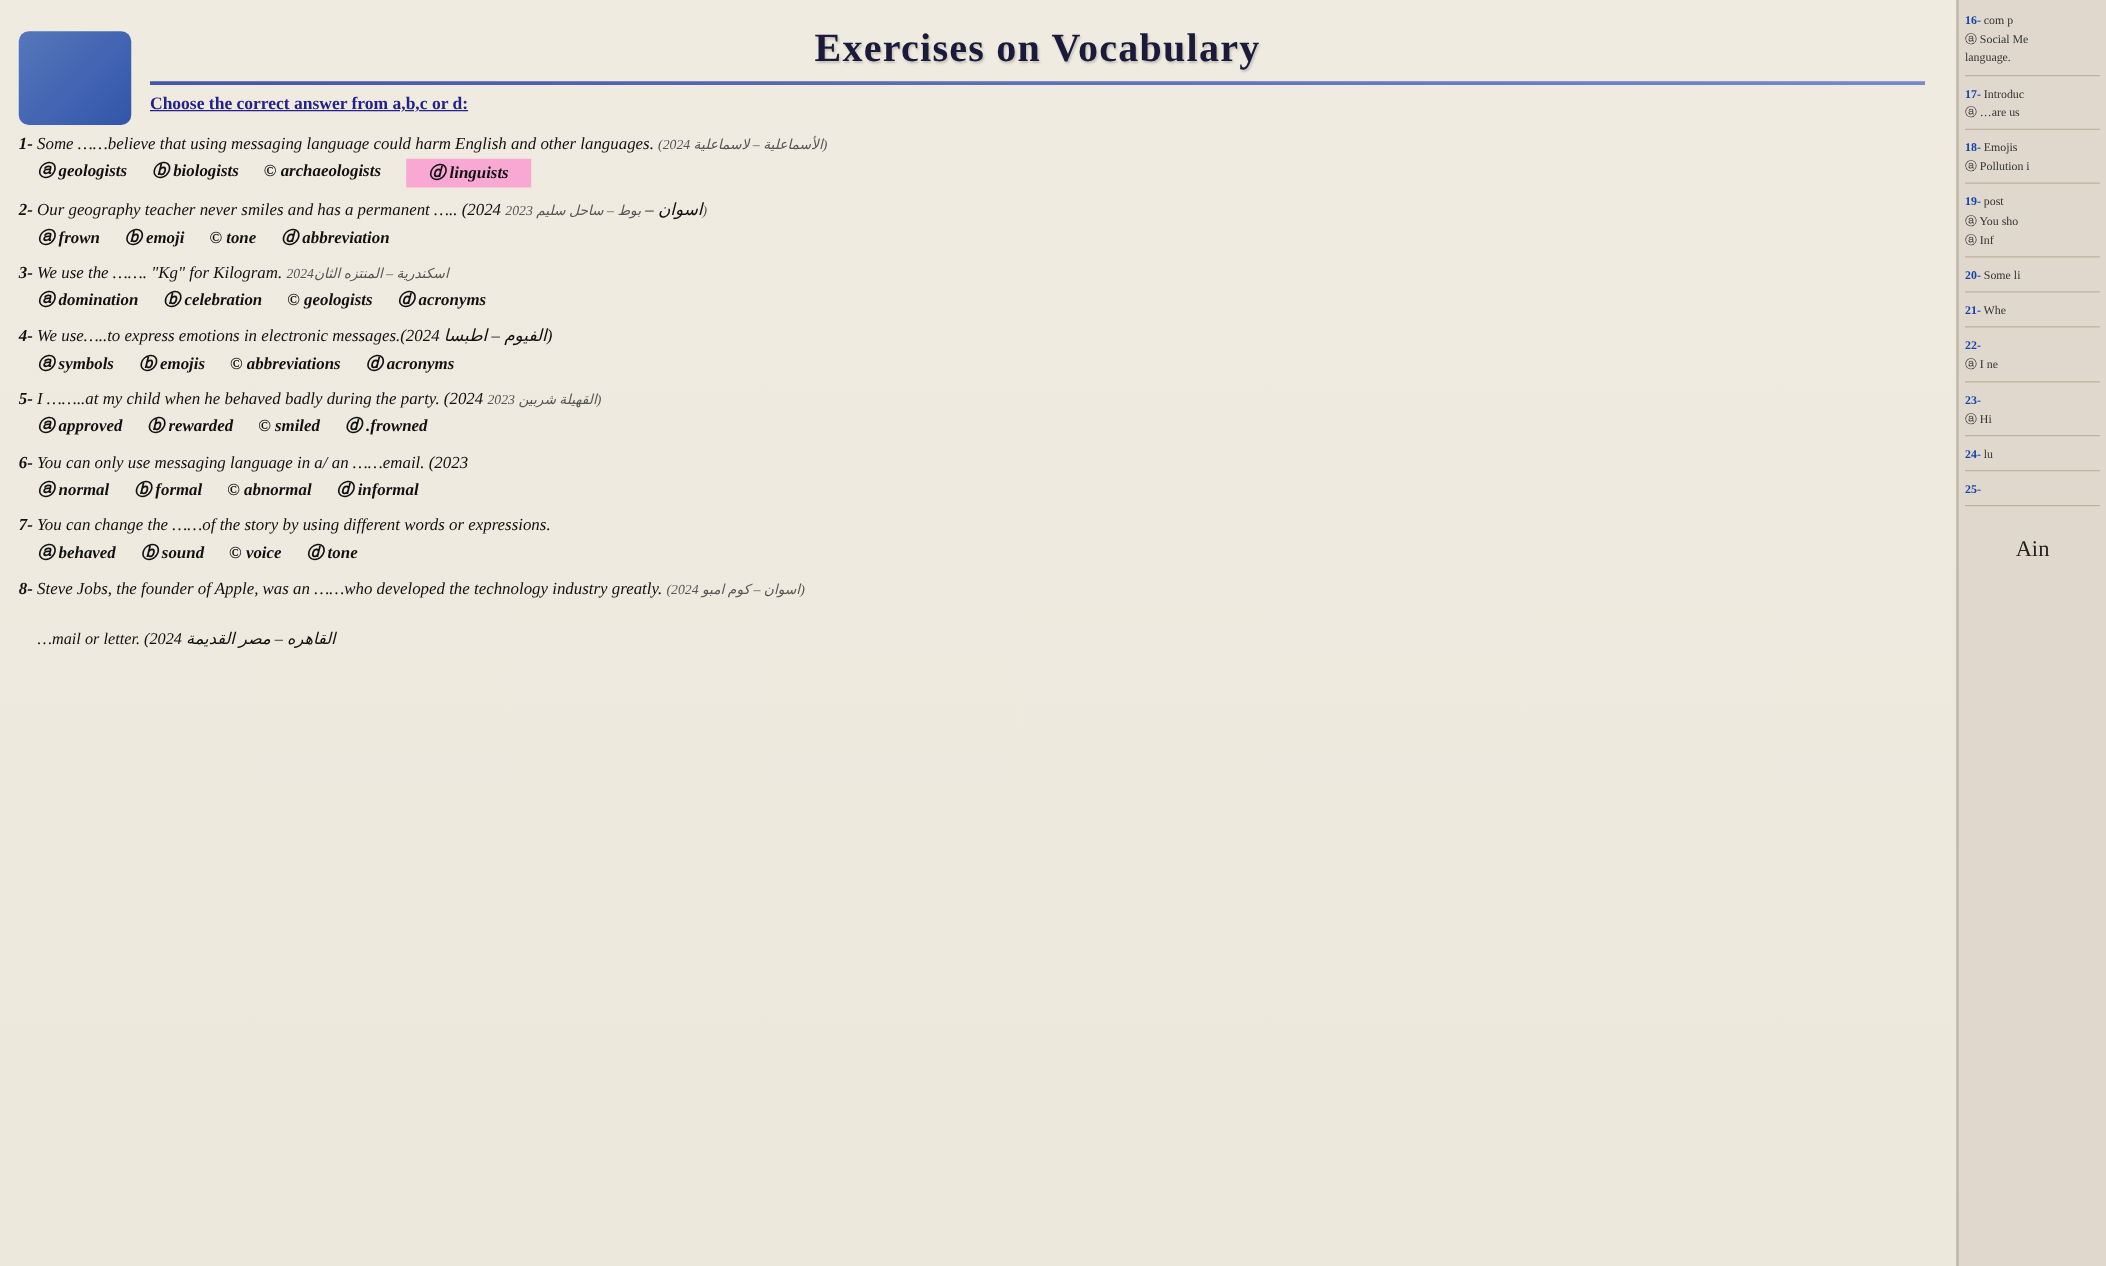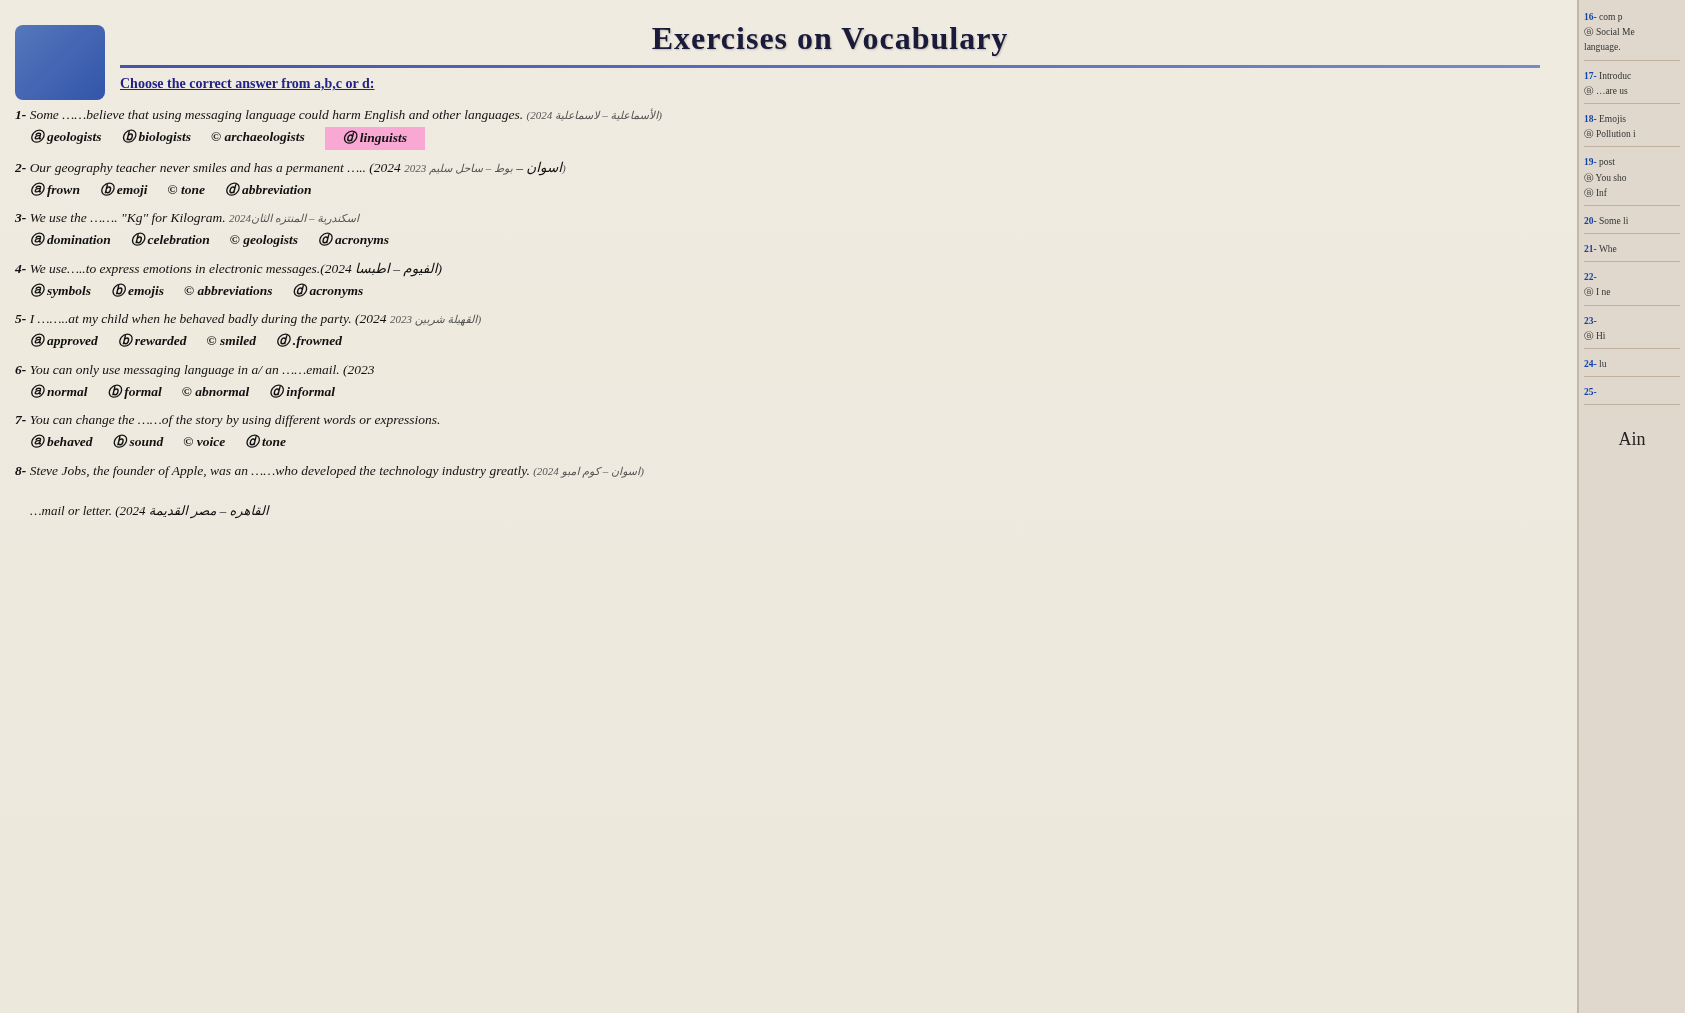--- a/index.html
+++ b/index.html
@@ -25,21 +25,21 @@
       position: absolute;
       top: 0; left: 0; right: 0; bottom: 0;
       background: linear-gradient(to bottom, #f0ebe0, #ede8dc);
     }
 
     
     .right-panel {
       position: absolute;
       right: 0;
       top: 0;
-      width: 108px;
+      width: 120px;
       height: 1013px;
       background: #e0d8cc;
       border-left: 2px solid #c0b8a8;
       padding: 10px 5px;
       font-size: 10px;
       color: #333;
       overflow: hidden;
     }
 
     

